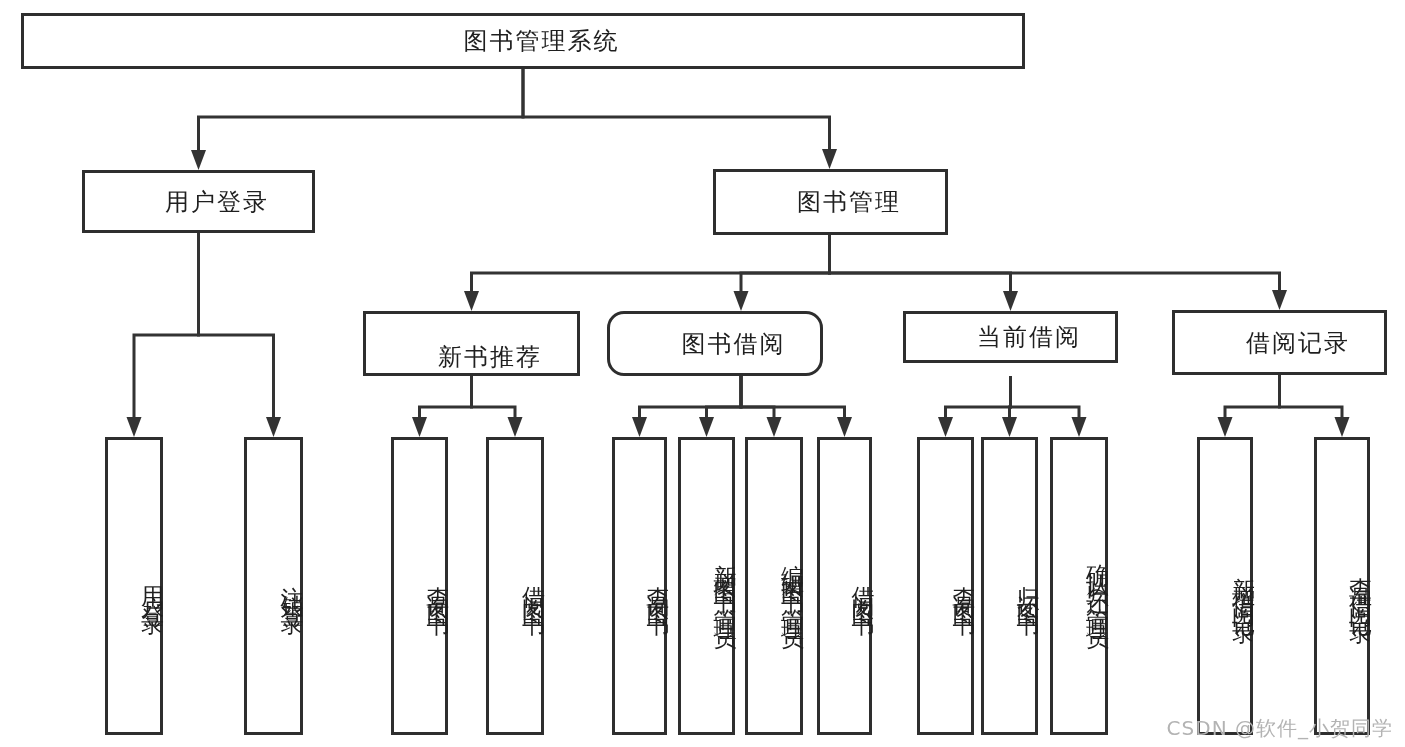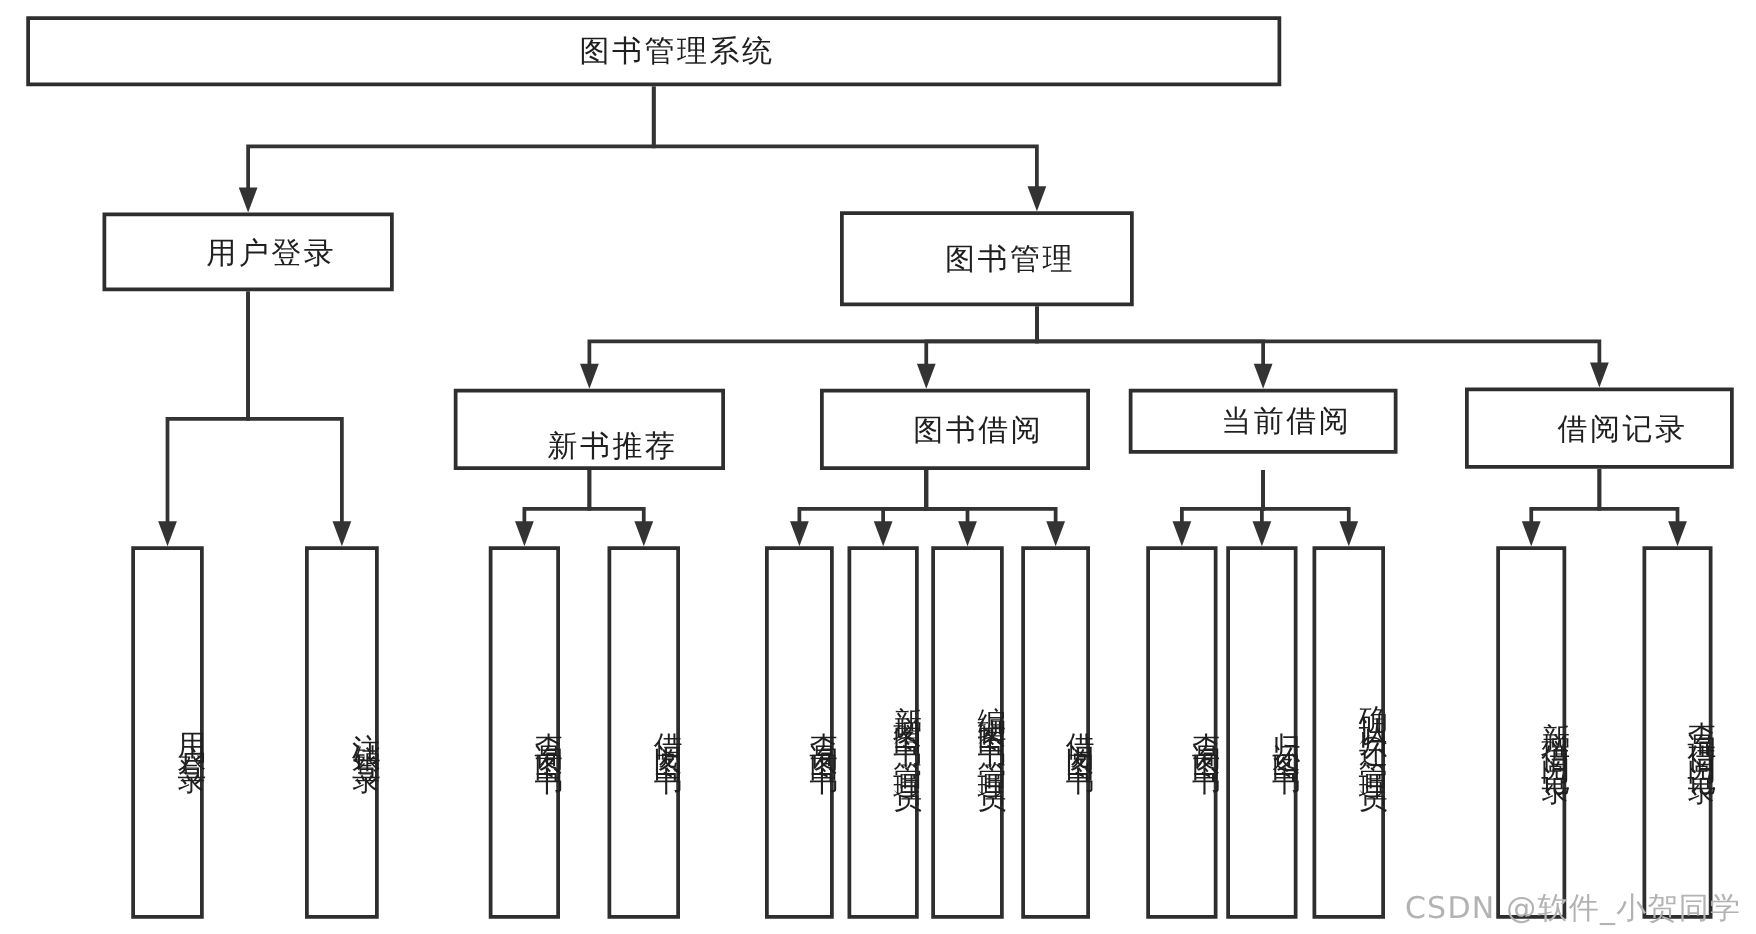--- a/index.html
+++ b/index.html
@@ -44,21 +44,21 @@
     text-orientation: mixed;
     font-size: 23px;
     letter-spacing: 9px;
     line-height: 1;
     white-space: nowrap;
   }
   #watermark {
     position: absolute;
     right: 12px;
     bottom: 5px;
-    font-size: 24px;
+    font-size: 20px;
     color: #b3b3b3;
     letter-spacing: 1px;
     white-space: nowrap;
   }
 </style>
 </head>
 <body>
 
 <div id="canvas">
   <svg id="edges" xmlns="http://www.w3.org/2000/svg" viewBox="0 0 1405 747">
@@ -101,27 +101,27 @@
       <path d="M1279.5 375 L1279.5 407 L1342 407 L1342 421" fill="none" stroke="#333333" stroke-width="3"></path>
       <polygon points="1334.5,417 1349.5,417 1342,437" fill="#333333"></polygon>
     </svg>
   <div id="nodes">
       <div class="node h" style="left: 21px; top: 13px; width: 1004px; height: 56px; border-color: rgb(46, 46, 46);">
         <span class="node-label">图书管理系统</span>
       </div>
       <div class="node h" style="left: 82px; top: 170px; width: 233px; height: 63px; border-color: rgb(46, 46, 46);">
         <span class="node-label">用户登录</span>
       </div>
-      <div class="node h" style="left: 672px; top: 169px; width: 235px; height: 76px; border-color: rgb(46, 46, 46);">
+      <div class="node h" style="left: 713px; top: 169px; width: 235px; height: 66px; border-color: rgb(46, 46, 46);">
         <span class="node-label">图书管理</span>
       </div>
       <div class="node h" style="left: 363px; top: 311px; width: 217px; height: 65px; border-color: rgb(46, 46, 46); align-items: flex-end;">
         <span class="node-label">新书推荐</span>
       </div>
-      <div class="node h" style="left: 656px; top: 311px; width: 216px; height: 65px; border-color: rgb(46, 46, 46);">
+      <div class="node h" style="left: 607px; top: 311px; width: 216px; height: 65px; border-color: rgb(46, 46, 46); border-radius: 17px;">
         <span class="node-label">图书借阅</span>
       </div>
       <div class="node h" style="left: 903px; top: 311px; width: 215px; height: 52px; border-color: rgb(46, 46, 46);">
         <span class="node-label">当前借阅</span>
       </div>
       <div class="node h" style="left: 1172px; top: 310px; width: 215px; height: 65px; border-color: rgb(46, 46, 46);">
         <span class="node-label">借阅记录</span>
       </div>
       <div class="node v" style="left: 105px; top: 437px; width: 58px; height: 298px; border-color: rgb(46, 46, 46);">
         <span class="node-label">用户登录</span>

